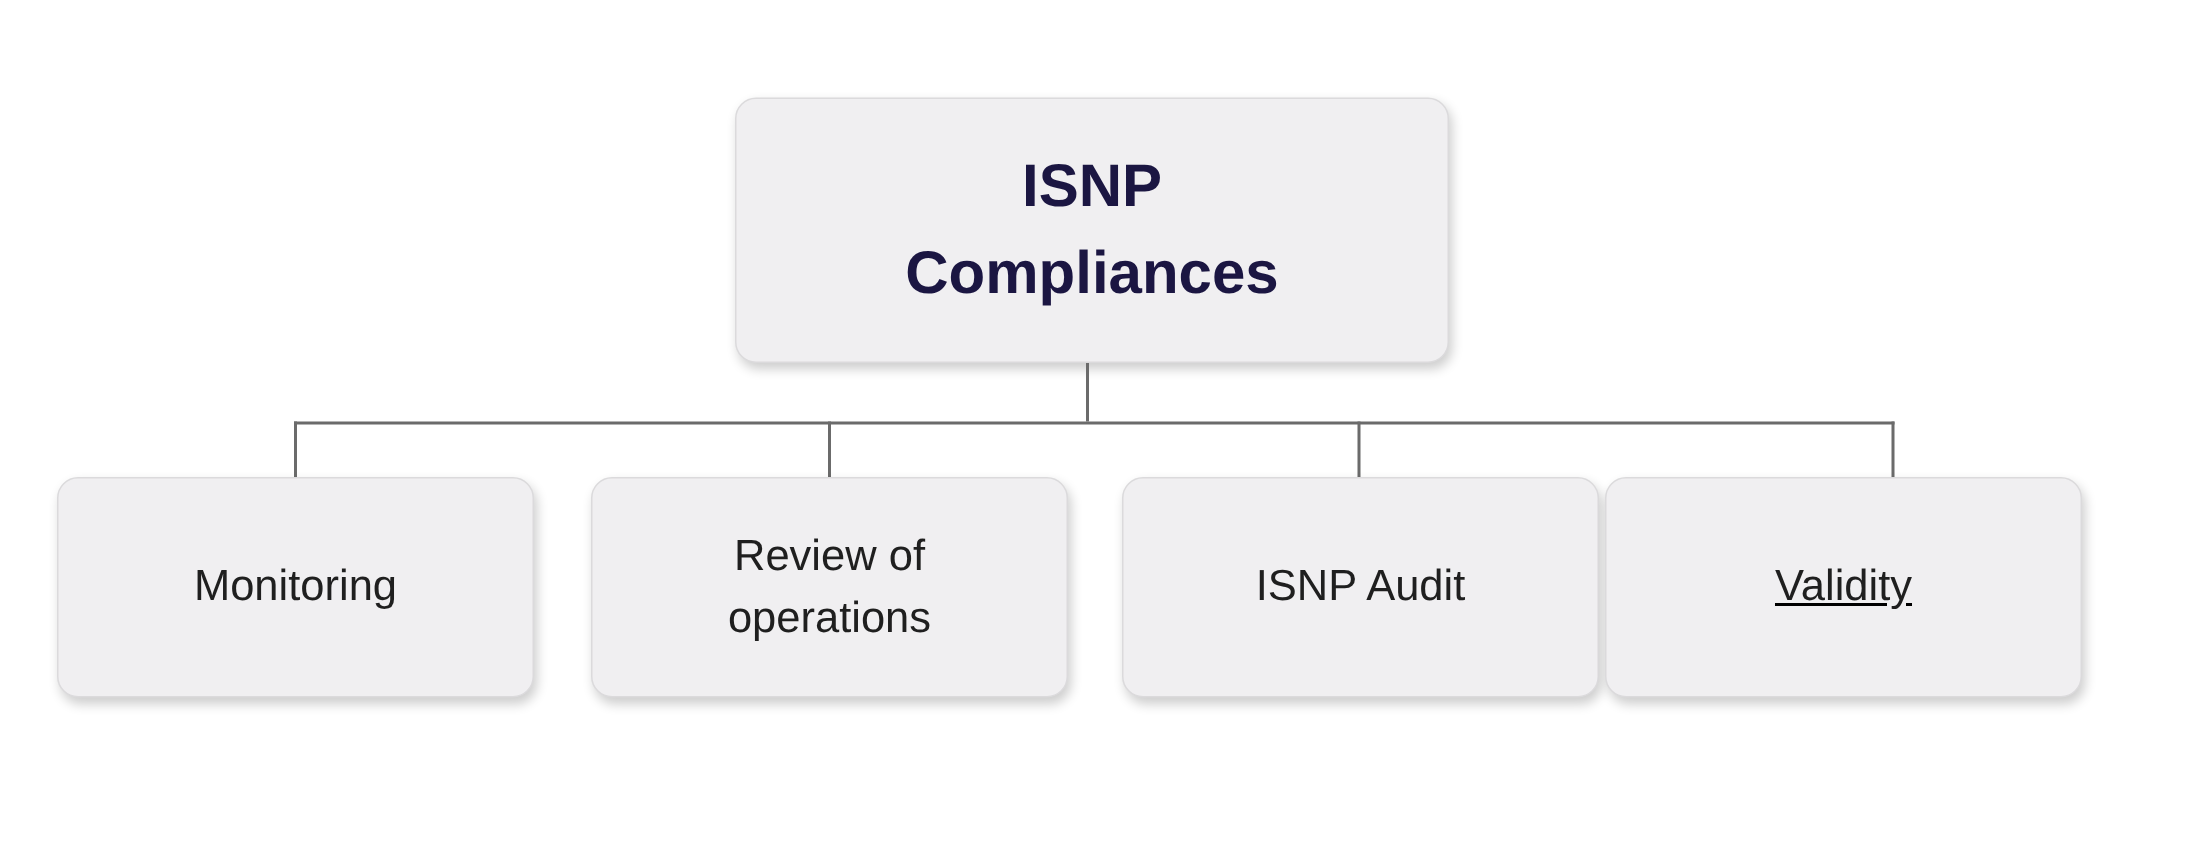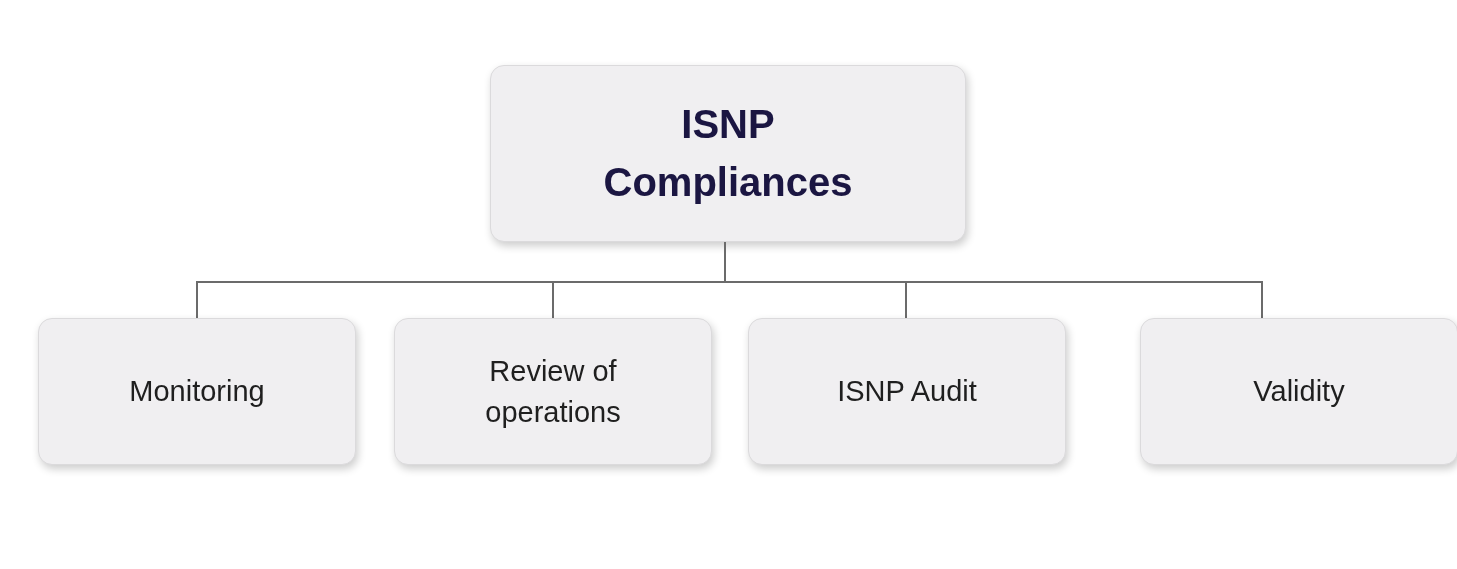--- a/index.html
+++ b/index.html
@@ -51,21 +51,21 @@
   .child-label {
     font-size: 29px;
     font-weight: 400;
     line-height: 1.4;
     color: var(--child-text);
     white-space: pre-line;
   }
   .node-child-1 { left: 38px; }
   .node-child-2 { left: 394px; }
   .node-child-3 { left: 748px; }
-  .node-child-4 { left: 1140px; }
+  .node-child-4 { left: 1070px; text-decoration: underline; }
   .connector {
     position: absolute;
     background: var(--connector);
   }
   .stem-root   { left: 724px;  top: 242px; width: 2px;    height: 39px; }
   .bar-main    { left: 196px;  top: 281px; width: 1067px; height: 2px;  }
   .drop-1      { left: 196px;  top: 281px; width: 2px;    height: 37px; }
   .drop-2      { left: 552px;  top: 281px; width: 2px;    height: 37px; }
   .drop-3      { left: 905px;  top: 281px; width: 2px;    height: 37px; }
   .drop-4      { left: 1261px; top: 281px; width: 2px;    height: 37px; }

